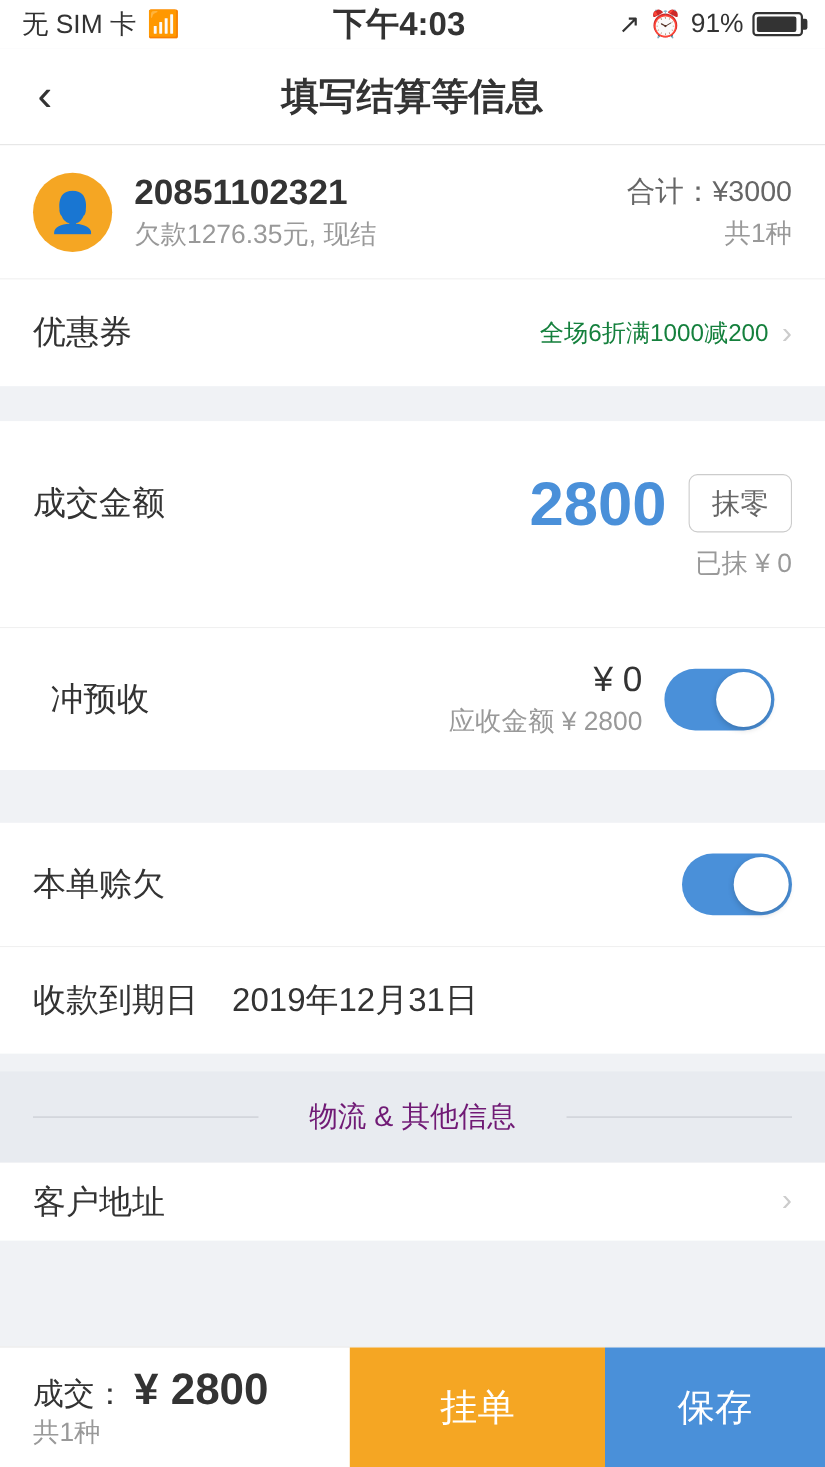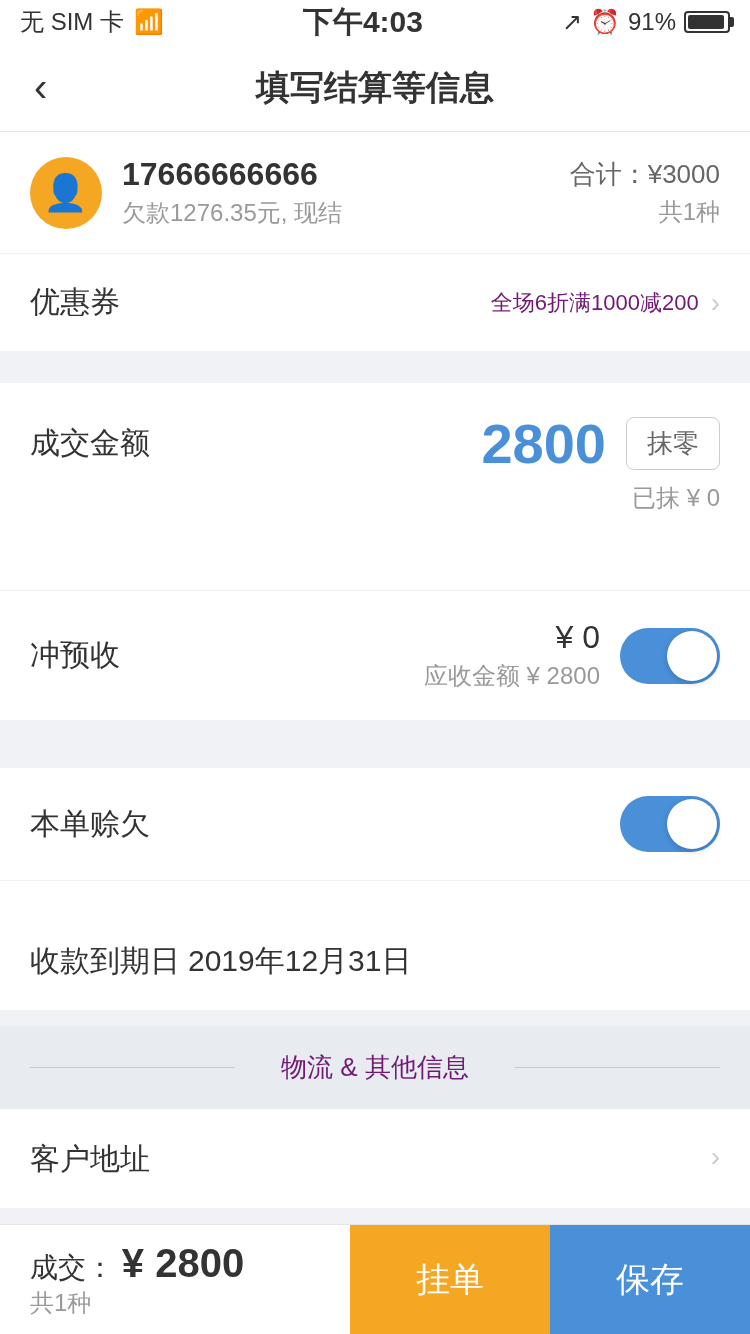--- a/index.html
+++ b/index.html
@@ -147,38 +147,38 @@
       align-items: center;
       gap: 12px;
     }
     .coupon-discount {
       font-size: 36px;
       color: #333;
       font-weight: 500;
     }
     .coupon-desc {
       font-size: 22px;
-      color: #701a75;
+      color: #15803d;
       text-align: right;
     }
     .chevron {
       font-size: 28px;
       color: #ccc;
     }
 
     
     .divider-block {
       height: 16px;
       background: #f0f2f5;
     }
 
     
     .amount-section {
       background: #fff;
-      padding: 28px 30px;
+      padding: 42px 30px;
     }
     .amount-row {
       display: flex;
       align-items: center;
       justify-content: space-between;
     }
     .amount-label {
       font-size: 30px;
       color: #333;
     }
@@ -205,23 +205,22 @@
     .amount-sub {
       font-size: 24px;
       color: #999;
       text-align: right;
       margin-top: 6px;
     }
 
     
     .prepay-section {
       background: #fff;
-      padding: 28px 30px;
+      padding: 28px 46px;
       border-top: 1px solid #f0f0f0;
-      margin-top: 48px;
     }
     .prepay-row {
       display: flex;
       align-items: center;
       justify-content: space-between;
     }
     .prepay-label {
       font-size: 30px;
       color: #333;
     }
@@ -282,22 +281,21 @@
 
     
     .duedate-section {
       background: #fff;
       padding: 28px 30px;
       border-top: 1px solid #f0f0f0;
     }
     .duedate-row {
       display: flex;
       align-items: center;
-      gap: 8px;
-      margin-top: 32px;
+      gap: 31px;
     }
     .duedate-label {
       font-size: 30px;
       color: #333;
       white-space: nowrap;
     }
     .duedate-value {
       font-size: 30px;
       color: #333;
     }
@@ -319,21 +317,21 @@
     }
     .sep-text {
       font-size: 26px;
       color: #701a75;
       white-space: nowrap;
     }
 
     
     .address-section {
       background: #fff;
-      padding: 28px 30px;
+      padding: 14px 30px;
     }
     .address-row {
       display: flex;
       align-items: flex-start;
       justify-content: space-between;
     }
     .address-label {
       font-size: 30px;
       color: #333;
       white-space: nowrap;
@@ -372,21 +370,21 @@
     }
     .bottom-summary {
       padding: 0 30px;
       flex: 1;
     }
     .bottom-actions {
       display: flex;
       height: 100%;
     }
     .btn-hang {
-      width: 200px;
+      width: 232px;
       height: 100%;
       background: #f5a623;
       display: flex;
       align-items: center;
       justify-content: center;
       font-size: 34px;
       color: #fff;
       font-weight: 500;
       cursor: pointer;
     }
@@ -427,21 +425,21 @@
   <div class="nav-title">填写结算等信息</div>
 </div>
 
 <div class="section">
   <div class="customer-row">
     <div class="customer-left">
       <div class="avatar">
         <span>👤</span>
       </div>
       <div class="customer-info">
-        <div class="phone">17666666666</div>
+        <div class="phone">20851102321</div>
         <div class="sub">欠款1276.35元, 现结</div>
       </div>
     </div>
     <div class="customer-right">
       <div class="total-label">合计：¥3000</div>
       <div class="total-count">共1种</div>
     </div>
   </div>
 
   <div class="coupon-row">

